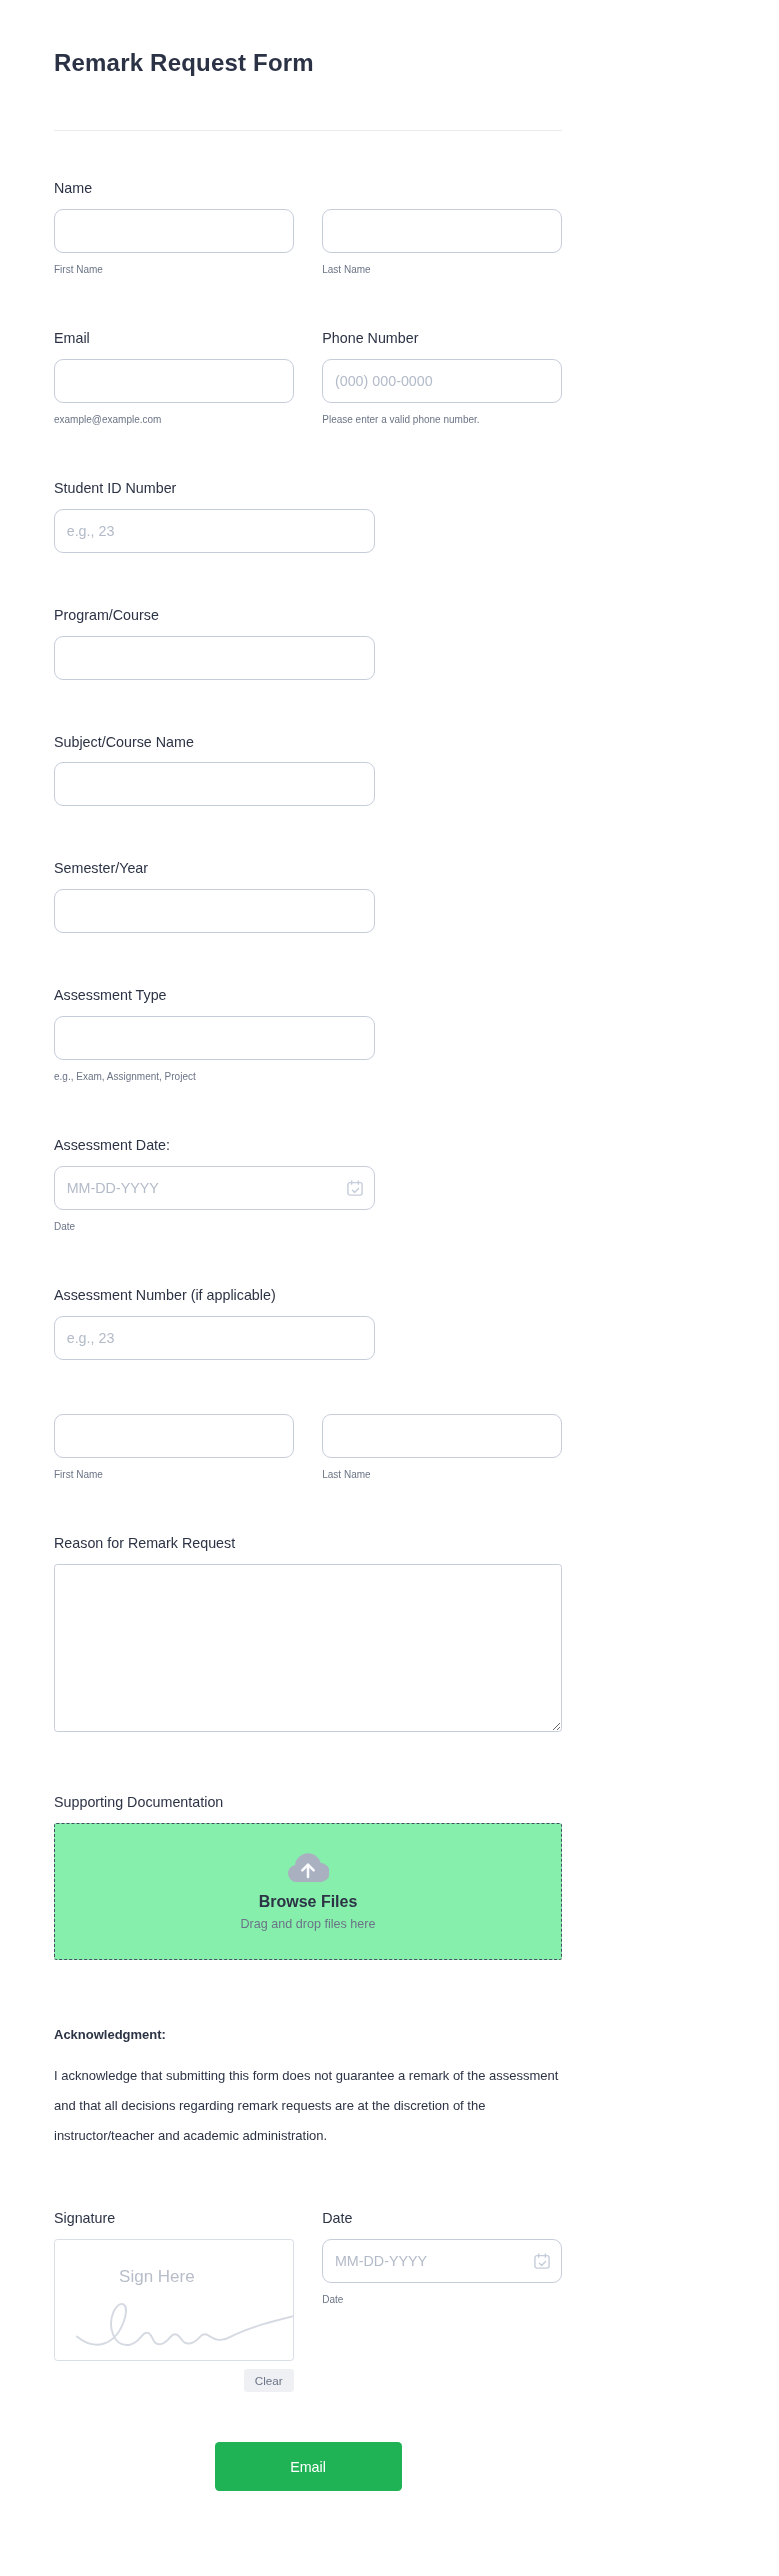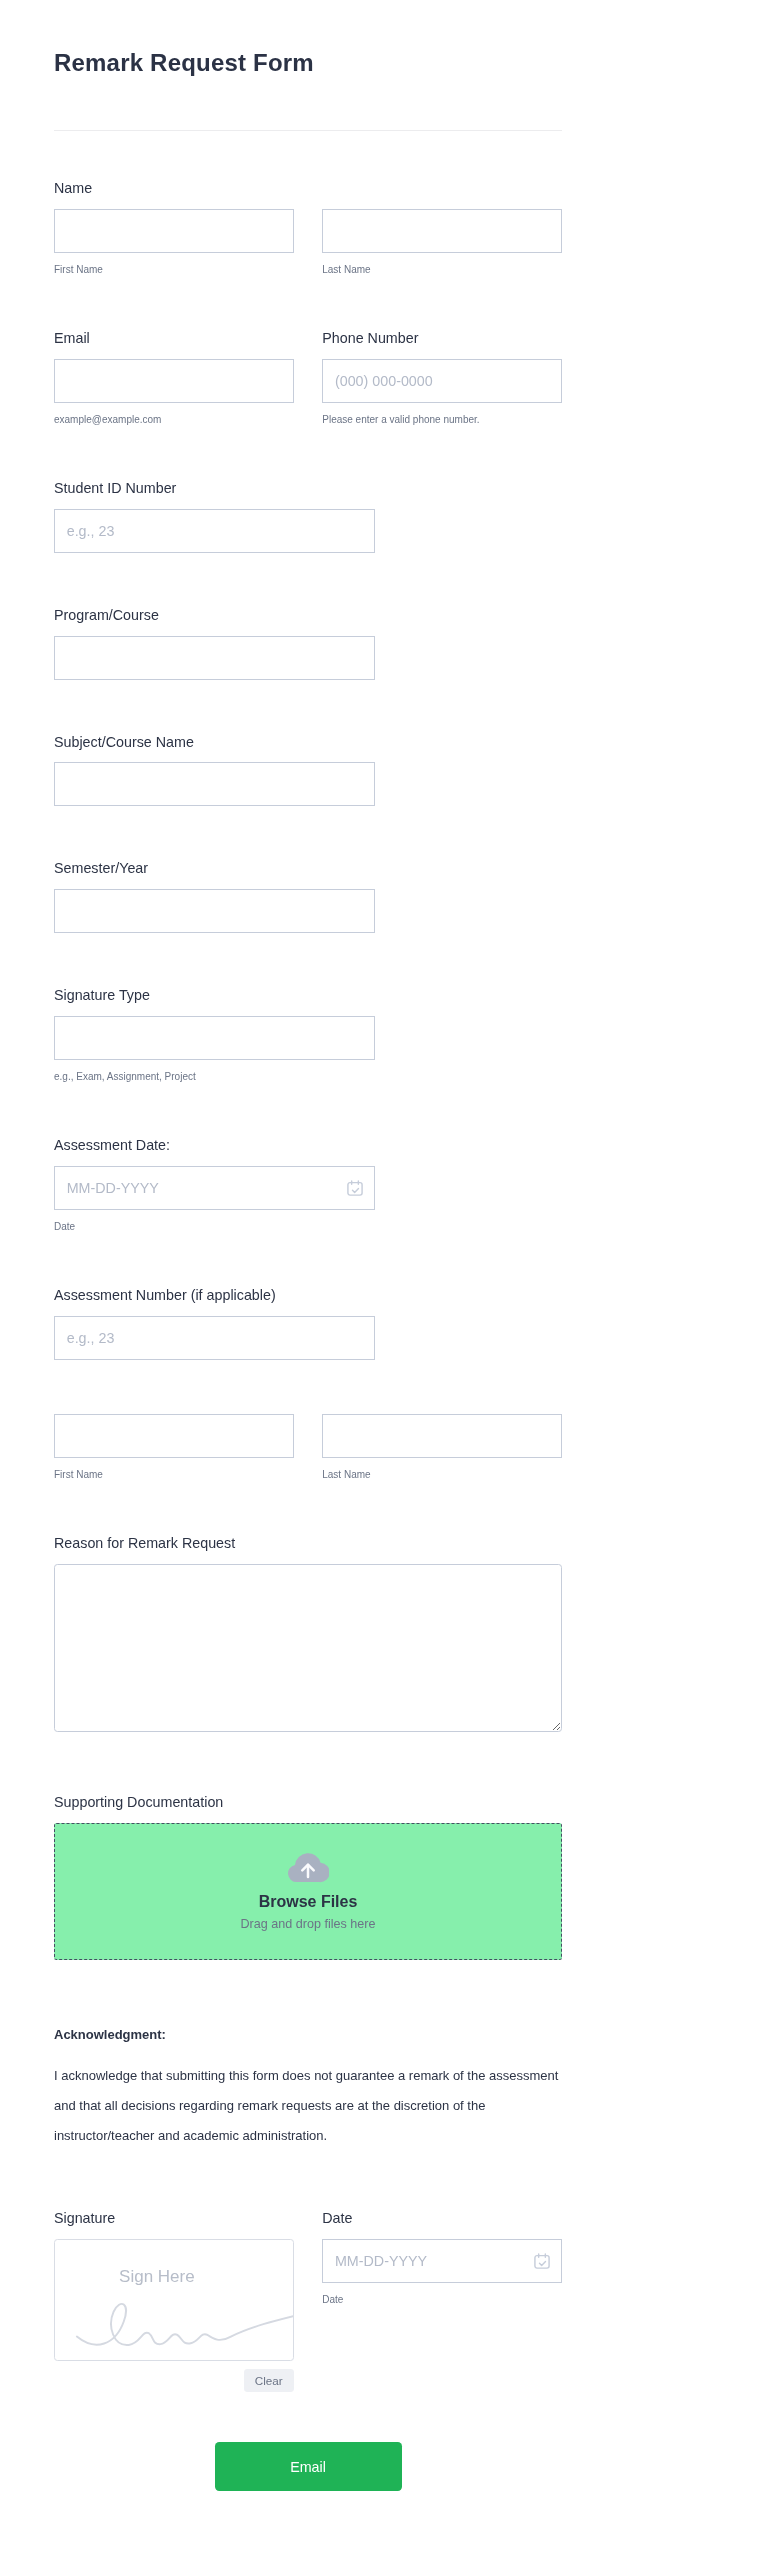--- a/index.html
+++ b/index.html
@@ -25,21 +25,21 @@
   .field-label {
     display: block; font-size: 14.3px; font-weight: 500;
     color: #2c3345; line-height: 17px; margin-bottom: 11.7px;
   }
   .row { display: flex; gap: 28.5px; }
   .col { flex: 1; min-width: 0; }
   .half { width: 321px; }
 
   .text-input {
     width: 100%; height: 44px;
-    border: 0.8px solid #c6cdda; border-radius: 0;
+    border: 0.8px solid #c6cdda; border-radius: 9px;
     background: #fff; color: #be185d;
     font-family: inherit; font-size: 14.3px; padding: 0 11.7px;
     outline: none;
   }
   .text-input::placeholder { color: #b3bac8; opacity: 1; }
   textarea.area-input {
     width: 100%; height: 168px;
     border: 0.8px solid #c6cdda; border-radius: 3.4px;
     background: #fff; color: #2c3345;
     font-family: inherit; font-size: 14.3px; padding: 10px 11.7px;
@@ -164,21 +164,21 @@
     </div>
 
     <div class="field">
       <span class="field-label">Semester/Year</span>
       <div class="half">
         <input type="text" class="text-input" style="">
       </div>
     </div>
 
     <div class="field">
-      <span class="field-label">Signature Type</span>
+      <span class="field-label">Assessment Type</span>
       <div class="half">
         <input type="text" class="text-input" style="">
         <div class="sublabel">e.g., Exam, Assignment, Project</div>
       </div>
     </div>
 
     <div class="field">
       <span class="field-label">Assessment Date:</span>
       <div class="half">
         <div class="date-wrap">

